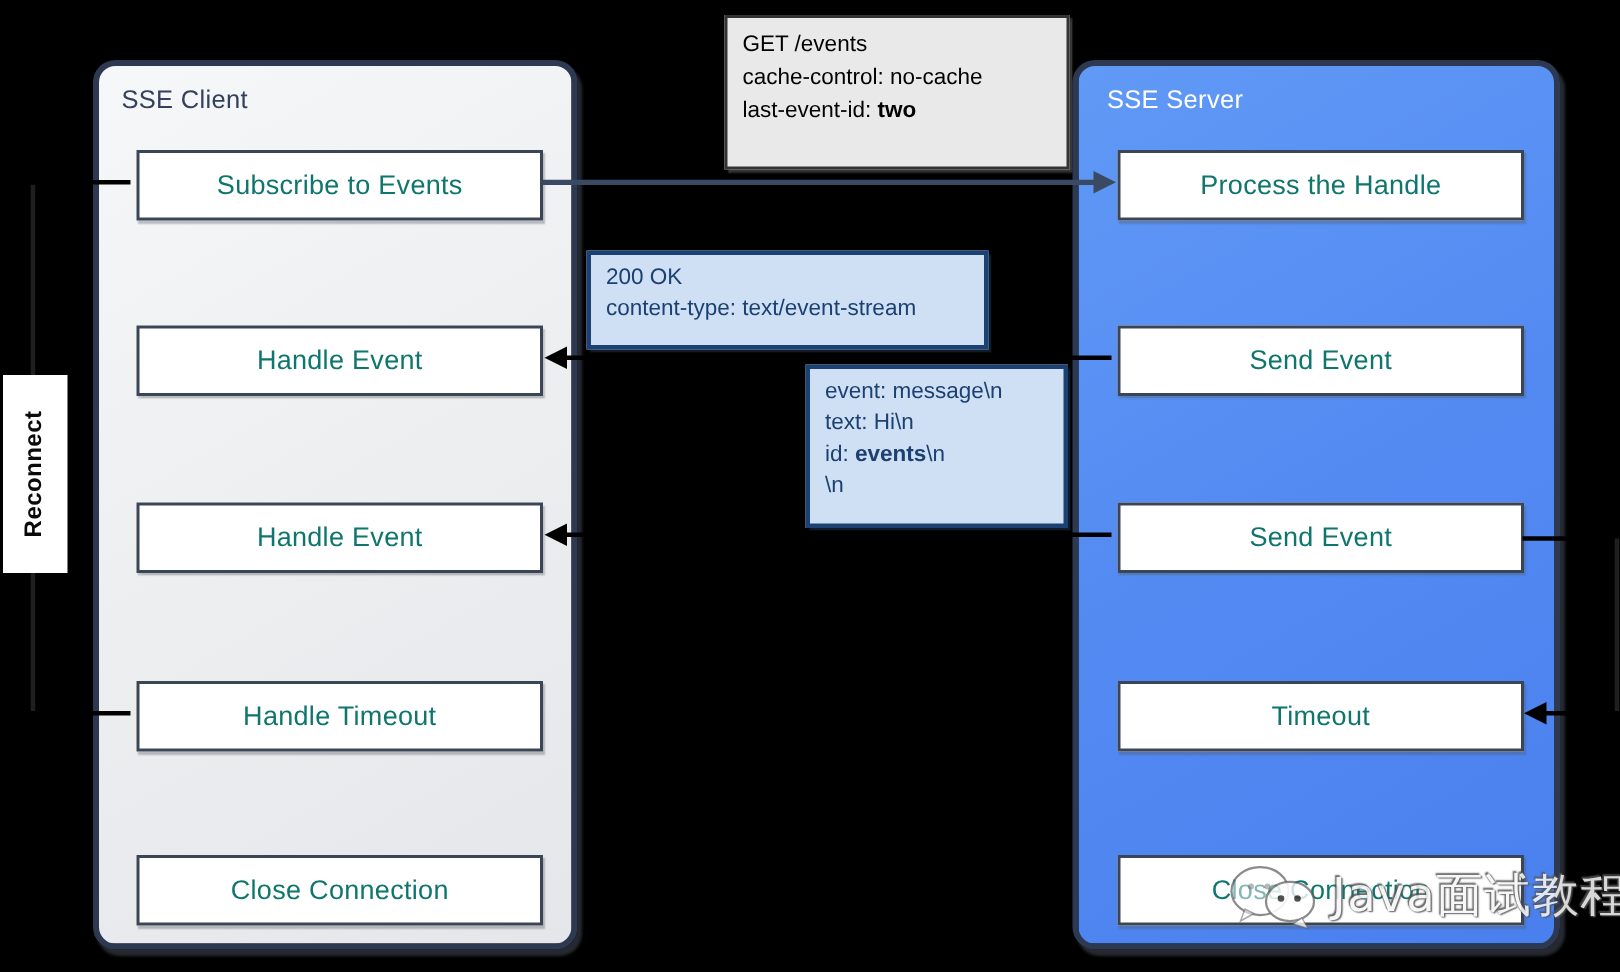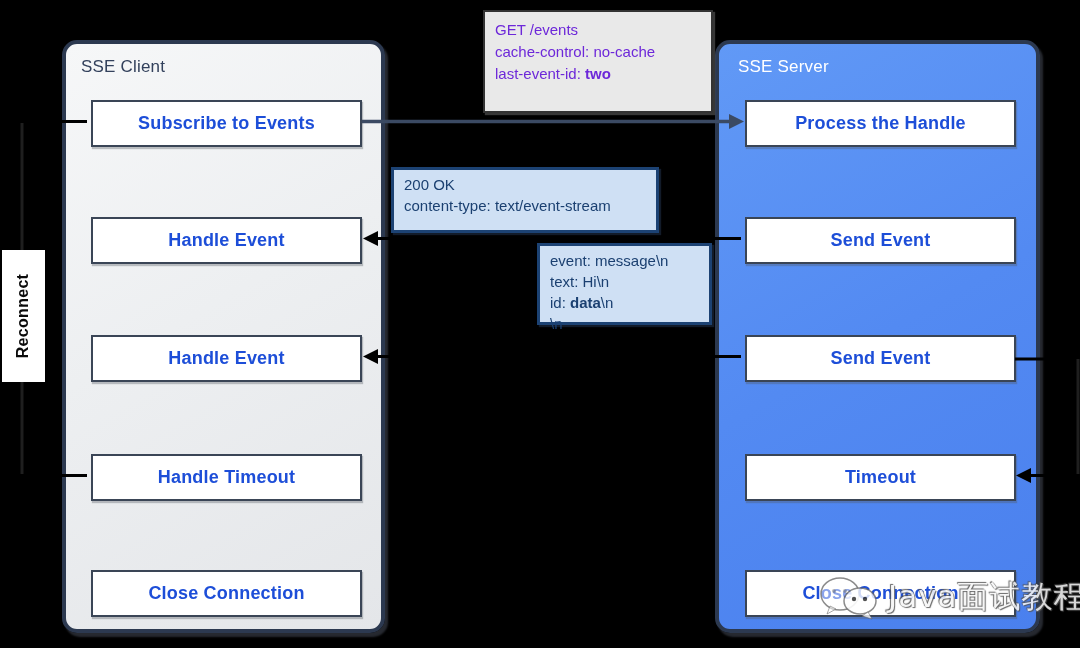--- a/index.html
+++ b/index.html
@@ -49,46 +49,46 @@
     font-size:17px;font-weight:400;letter-spacing:.2px;
   }
   .client .panel-title{left:15px;color:var(--clientTitle);}
   .server .panel-title{left:19px;color:var(--serverTitle);}
   .step{
     position:absolute;left:25px;width:271px;height:47px;
     background:#ffffff;
     border:2px solid var(--stepBorder);
     box-sizing:border-box;
     display:flex;align-items:center;justify-content:center;
-    font-size:18px;font-weight:700;color:#1d4ed8;letter-spacing:.2px;
+    font-size:18px;font-weight:400;color:#0f766e;letter-spacing:.2px;
     box-shadow:1px 2px 1px rgba(80,85,95,0.35);
   }
   .server .step{left:26px;}
   .step.r1{top:56px}.step.r2{top:173px}.step.r3{top:291px}.step.r4{top:410px}.step.r5{top:526px}
   .msg{
     position:absolute;box-sizing:border-box;
     font-size:15px;line-height:22px;
   }
   .msg .b{font-weight:700;}
   .msg.request{
     left:483px;top:10px;width:230px;height:103px;
     background:var(--requestBg);
     border:2px solid var(--requestBorder);
-    color:#6d28d9;padding:7px 10px;
+    color:#000000;padding:7px 10px;
     box-shadow:2px 2px 1px rgba(110,110,110,0.5);
   }
   .msg.stream{
     background:var(--streamBg);
     border:3px solid var(--streamBorder);
     color:var(--streamText);
     padding:4px 10px;line-height:21px;
     box-shadow:2px 2px 1px rgba(40,60,90,0.45);
   }
   .msg.response{left:391px;top:167px;width:268px;height:66px;}
-  .msg.event{left:537px;top:243px;width:175px;height:82px;}
+  .msg.event{left:537px;top:243px;width:175px;height:109px;}
   svg.connectors{position:absolute;left:0;top:0;}
   .ln-black{stroke:var(--arrowBlack);stroke-width:3;fill:none;}
   .ln-slate{stroke:var(--arrowSlate);stroke-width:3.5;fill:none;}
   .ln-faint{stroke:#1f1f1f;stroke-width:3;fill:none;}
   .hd-black{fill:var(--arrowBlack);stroke:none;}
   .hd-slate{fill:var(--arrowSlate);stroke:none;}
   .reconnect-label{
     position:absolute;left:2px;top:250px;width:43px;height:132px;
     background:#ffffff;
     display:flex;align-items:center;justify-content:center;
@@ -158,21 +158,21 @@
       <div><span>cache-control: no-cache</span></div>
       <div><span>last-event-id: </span><span class="b">two</span></div>
     </div>
   <div class="msg stream response">
       <div><span>200 OK</span></div>
       <div><span>content-type: text/event-stream</span></div>
     </div>
   <div class="msg stream event">
       <div><span>event: message\n</span></div>
       <div><span>text: Hi\n</span></div>
-      <div><span>id: </span><span class="b">data</span><span>\n</span></div>
+      <div><span>id: </span><span class="b">events</span><span>\n</span></div>
       <div><span>\n</span></div>
     </div>
 
   <div class="reconnect-label">
     <span>Reconnect</span>
   </div>
 
   <div class="watermark">
     <svg width="68" height="54" viewBox="0 0 68 54">
       <ellipse cx="24" cy="24" rx="19" ry="16" fill="rgba(255,255,255,0.55)" stroke="rgba(90,90,90,0.8)" stroke-width="1.5"></ellipse>

